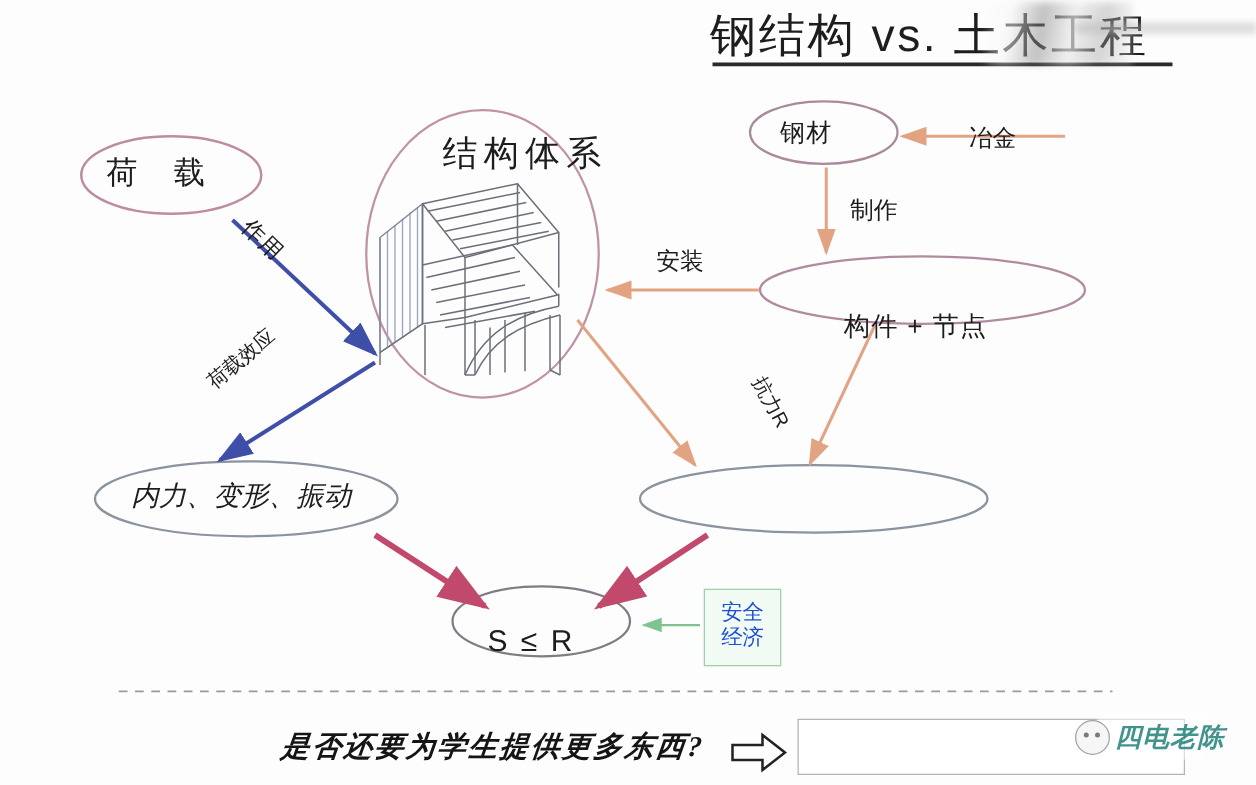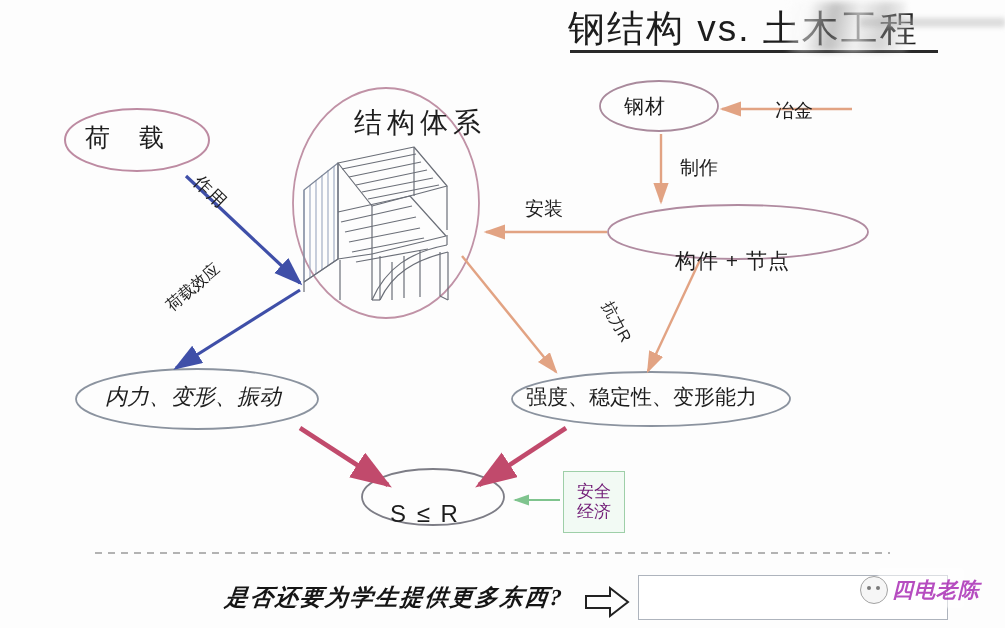--- a/index.html
+++ b/index.html
@@ -132,22 +132,23 @@
     background: #f2faf4;
     box-sizing: border-box;
     display: flex;
     flex-direction: column;
     align-items: center;
     justify-content: center;
     line-height: 1.15;
   }
   #safety-box span {
     font-size: 17px;
-    color: #701a75;
+    color: #1d4ed8;
     letter-spacing: 0px;
+    font-family: Liberation Mono, monospace;
   }
 
   
   #footer-question {
     position: absolute;
     left: 225px;
     top: 582px;
     font-size: 23px;
     font-weight: bold;
     font-style: italic;
@@ -197,21 +198,21 @@
     content: "";
     position: absolute;
     left: 6px; top: 9px;
     width: 4px; height: 4px;
     border-radius: 50%;
     background: #555;
     box-shadow: 9px 0 0 #555;
   }
   #watermark-text {
     font-size: 21px;
-    color: #a21caf;
+    color: #0f766e;
     font-family: "Liberation Serif", "DejaVu Serif", serif;
     font-style: italic;
     font-weight: bold;
     letter-spacing: 1px;
   }
   
   #watermark-plate {
     position: absolute;
     left: 878px;
     top: 568px;
@@ -340,21 +341,20 @@
   <div class="node-label" id="label-load">荷 载</div>
 
   <div class="node-label" id="label-system">结构体系</div>
 
   <div class="node-label" id="label-steel">钢材</div>
 
   <div class="node-label" id="label-member-joint">构件 + 节点</div>
 
   <div class="node-label" id="label-internal">内力、变形、振动</div>
 
-  <div class="node-label" id="label-strength">强度、稳定性、变形能力</div>
 
   <div class="node-label" id="label-sr">S ≤ R</div>
 
   <div class="edge-label" id="edge-action">作用</div>
 
   <div class="edge-label" id="edge-load-effect">荷载效应</div>
 
   <div class="edge-label" id="edge-metallurgy">冶金</div>
 
   <div class="edge-label" id="edge-fabricate">制作</div>

